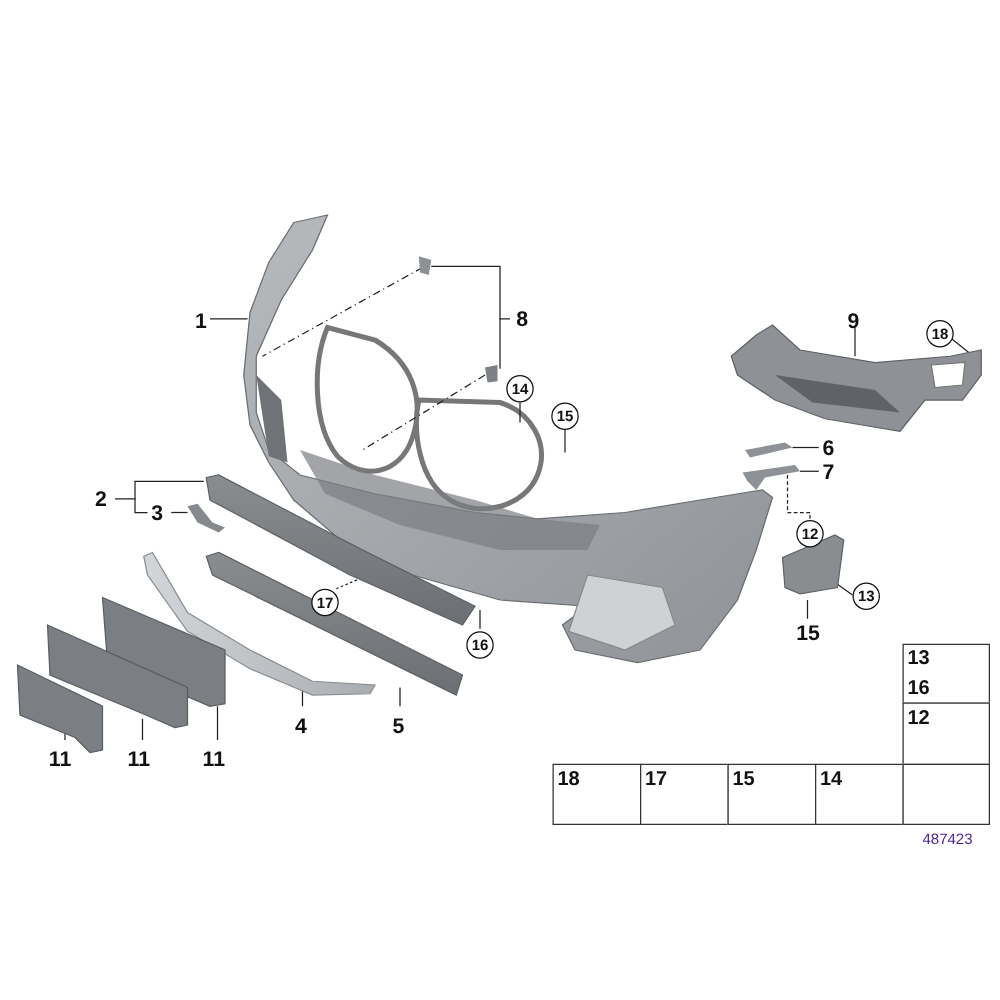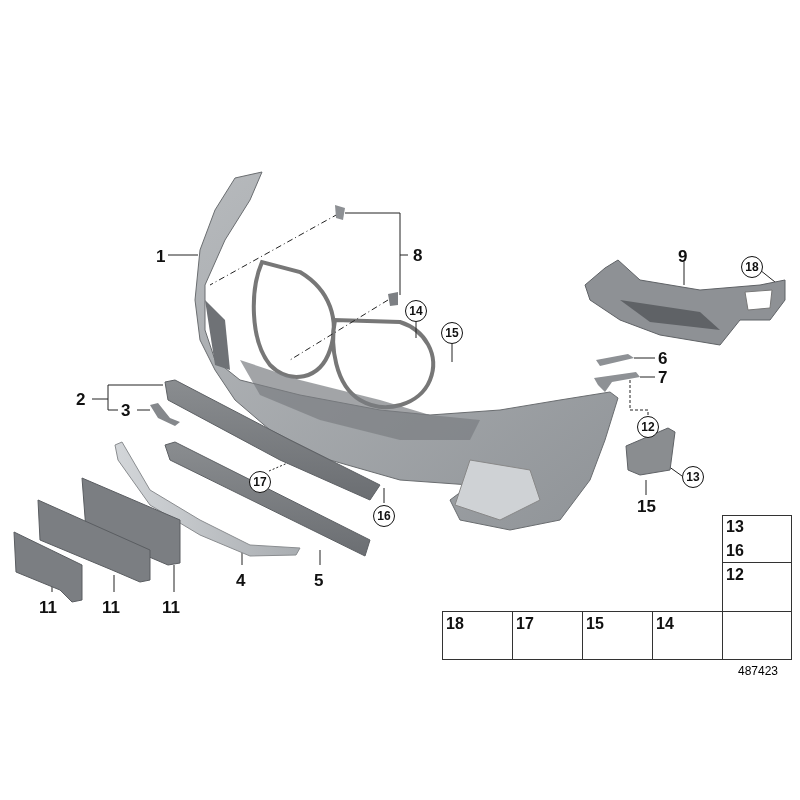--- a/index.html
+++ b/index.html
@@ -2,21 +2,21 @@
 <html><head>
 <meta charset="utf-8">
 <style>
   html,body{margin:0;padding:0;background:#ffffff;}
   body{width:800px;height:800px;position:relative;overflow:hidden;font-family:"Liberation Sans",sans-serif;}
   #diagram{position:absolute;left:0;top:0;width:800px;height:800px;}
   .lbl{position:absolute;font-weight:bold;font-size:17px;color:#111;line-height:1;}
   .circ{position:absolute;width:22px;height:22px;border:1.5px solid #111;border-radius:50%;font-size:12px;font-weight:bold;display:flex;align-items:center;justify-content:center;background:#fff;color:#111;box-sizing:border-box;}
   .box{position:absolute;border:1px solid #333;background:#fff;box-sizing:border-box;}
   .boxlbl{position:absolute;font-weight:bold;font-size:16px;color:#111;}
-  .code{position:absolute;font-size:12px;color:#000000;}
+  .code{position:absolute;font-size:12px;color:#4c1d95;}
 </style>
 </head>
 <body>
 
 <div id="diagram">
   <svg width="800" height="800" viewBox="0 0 800 800" xmlns="http://www.w3.org/2000/svg">
     <defs>
       <linearGradient id="gBumper" x1="0" y1="0" x2="1" y2="1">
         <stop offset="0" stop-color="#b7babd"></stop>
         <stop offset="1" stop-color="#8f9397"></stop>

